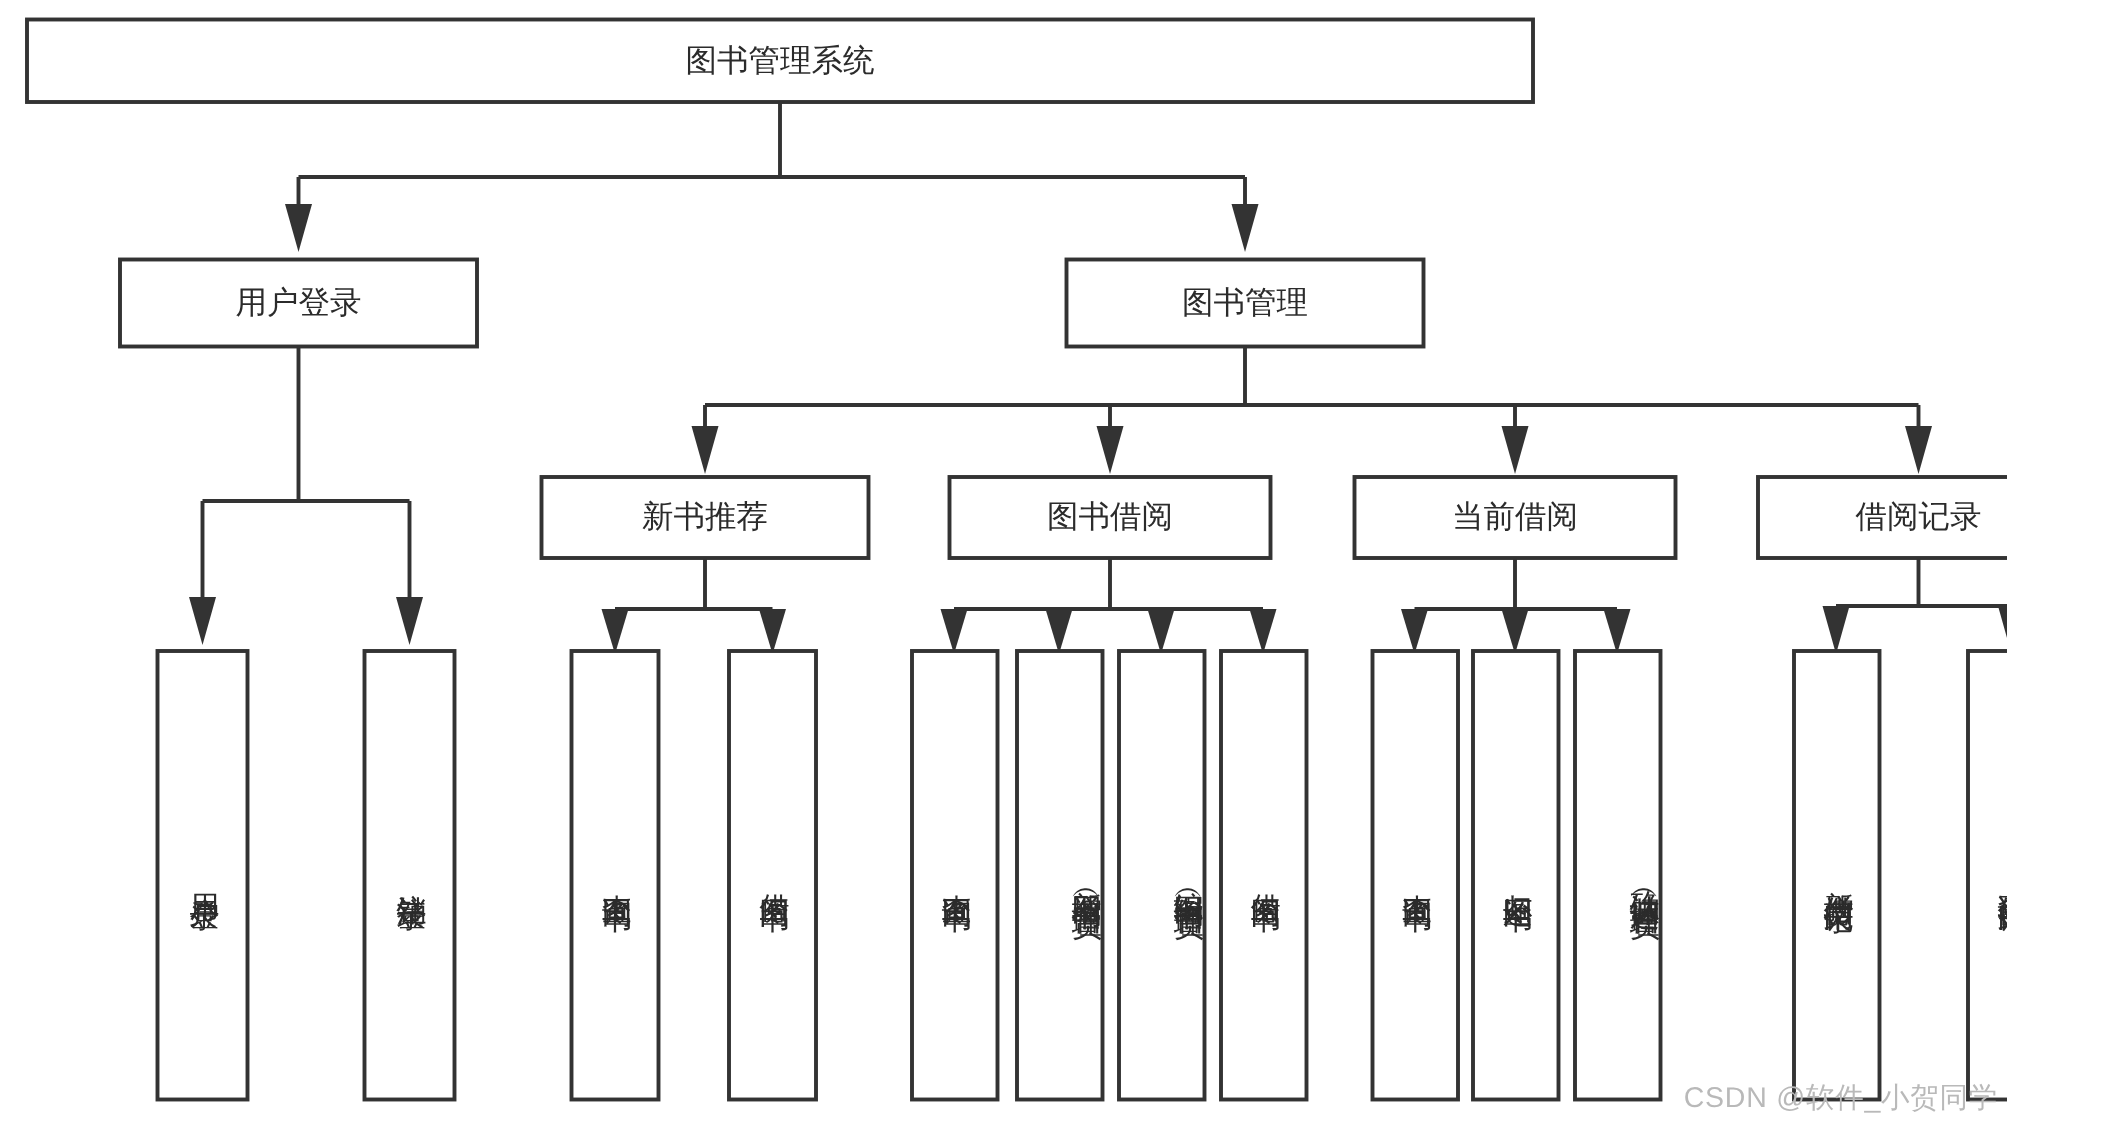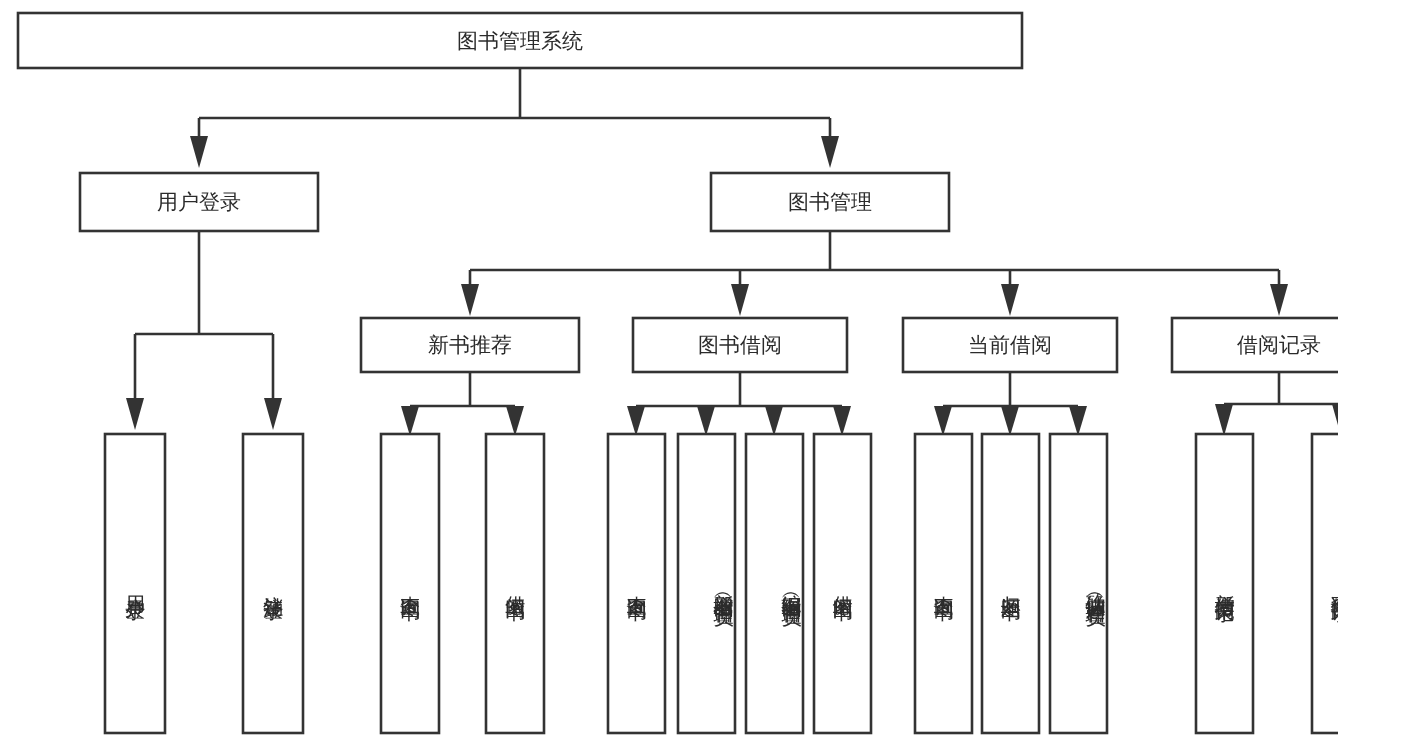--- a/index.html
+++ b/index.html
@@ -207,13 +207,14 @@
   <div class="node-label-v" style="left:746px; top:440px; width:57px; height:293px; display:flex; align-items:flex-start; justify-content:center;">编辑图书（管理员）</div>
   <div class="node-label-v" style="left:814px; top:434px; width:57px; height:299px; display:flex; align-items:center; justify-content:center;">借阅图书</div>
 
   <div class="node-label-v" style="left:915px; top:434px; width:57px; height:299px; display:flex; align-items:center; justify-content:center;">查询图书</div>
   <div class="node-label-v" style="left:982px; top:434px; width:57px; height:299px; display:flex; align-items:center; justify-content:center;">归还图书</div>
   <div class="node-label-v" style="left:1050px; top:440px; width:57px; height:293px; display:flex; align-items:flex-start; justify-content:center;">确认归还（管理员）</div>
 
   <div class="node-label-v" style="left:1196px; top:434px; width:57px; height:299px; display:flex; align-items:center; justify-content:center;">新增借阅记录</div>
   <div class="node-label-v" style="left:1312px; top:434px; width:57px; height:299px; display:flex; align-items:center; justify-content:center;">查询借阅记录</div>
 
+  <div class="watermark">CSDN @软件_小贺同学</div>
 </div>
 
 </body></html>

